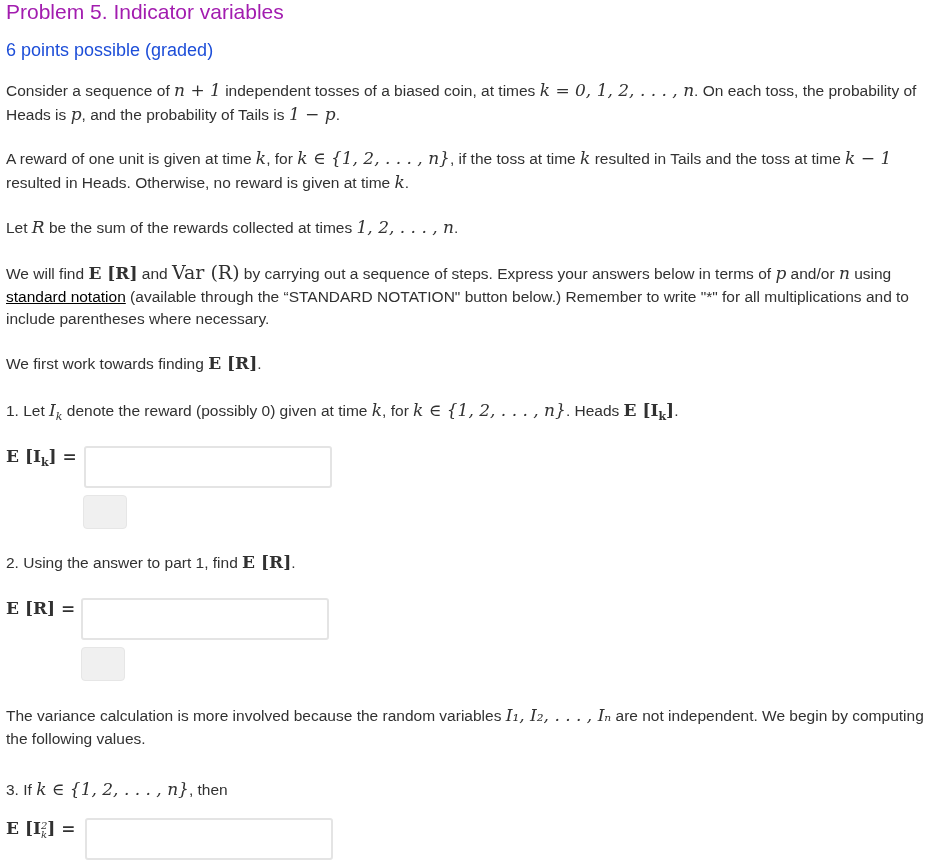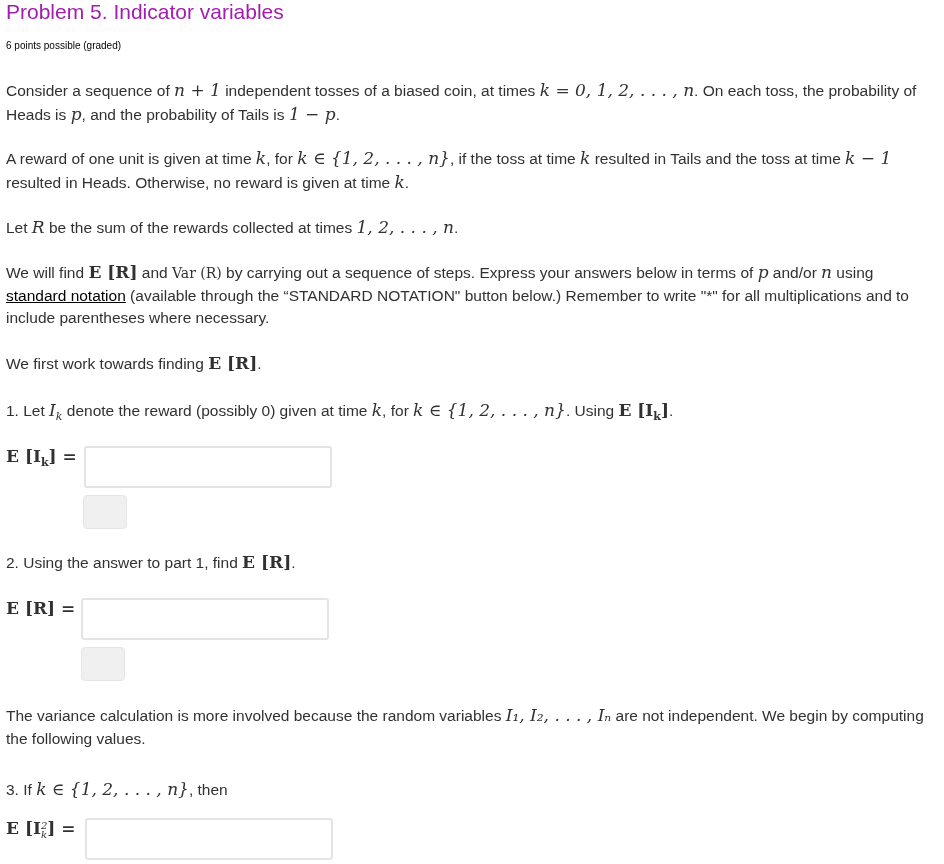--- a/index.html
+++ b/index.html
@@ -3,24 +3,24 @@
   <meta charset="utf-8">
   <style>
     html, body { margin:0; padding:0; background:#ffffff; }
     body {
       width:944px; height:864px; overflow:hidden; position:relative;
       font-family:"Liberation Sans", "DejaVu Sans", sans-serif;
       color:#313131; font-size:15.5px;
     }
     .abs { position:absolute; }
     .title { left:6px; top:0px; font-size:21px; color:#a21caf; font-weight:normal; white-space:nowrap; }
-    .subtitle { left:6px; top:40px; font-size:10px; color:#000000; white-space:nowrap; }
+    .subtitle { left:6px; top:40px; font-size:18px; color:#1d4ed8; white-space:nowrap; }
     .para { left:6px; width:925px; line-height:22.5px; font-size:15.5px; color:#313131; }
     .m { font-family:"DejaVu Serif", "Liberation Serif", serif; font-style:italic; font-size:17px; }
-    .mr { font-family:"DejaVu Serif", "Liberation Serif", serif; font-style:normal; font-size:14px; }
+    .mr { font-family:"DejaVu Serif", "Liberation Serif", serif; font-style:normal; font-size:19px; }
     .mb { font-family:"DejaVu Serif", "Liberation Serif", serif; font-weight:bold; font-size:17px; }
     sub, sup { font-size:11px; }
     .link { color:#000000; text-decoration:underline; cursor:pointer; }
     .lhs { left:6px; white-space:nowrap; font-size:17px; }
     .answer-input {
       position:absolute; width:248px; height:42px; box-sizing:border-box;
       border:2px solid #e4e4e4; border-radius:3px; background:#fff;
       font-size:15px; padding:4px 8px; outline:none;
     }
     .preview-box {
@@ -48,21 +48,21 @@
 
 <div class="abs para" style="top:261px;">
   <span>We will find </span><span class="mb">E [R]</span><span> and </span><span class="mr">Var (R)</span><span> by carrying out a sequence of steps. Express your answers below in terms of </span><span class="m">p</span><span> and/or </span><span class="m">n</span><span> using </span><a class="link">standard notation</a><span> (available through the “STANDARD NOTATION" button below.) Remember to write "*" for all multiplications and to include parentheses where necessary.</span>
 </div>
 
 <div class="abs para" style="top:352px;">
   <span>We first work towards finding </span><span class="mb">E [R]</span><span>.</span>
 </div>
 
 <div class="abs para" style="top:399px;">
-  <span>1. Let </span><span class="m"><span>I</span><sub>k</sub></span><span> denote the reward (possibly 0) given at time </span><span class="m">k</span><span>, for </span><span class="m">k ∈ {1, 2, . . . , n}</span><span>. Using </span><span class="mb"><span>E [I</span><sub>k</sub><span>]</span></span><span>.</span>
+  <span>1. Let </span><span class="m"><span>I</span><sub>k</sub></span><span> denote the reward (possibly 0) given at time </span><span class="m">k</span><span>, for </span><span class="m">k ∈ {1, 2, . . . , n}</span><span>. Heads </span><span class="mb"><span>E [I</span><sub>k</sub><span>]</span></span><span>.</span>
 </div>
 <div class="abs lhs mb" style="top:446px;">
   <span>E [I</span><sub>k</sub><span>] =</span>
 </div>
 <input class="answer-input" style="left: 84px; top: 446px;" value="">
 <div class="preview-box" style="left:83px; top:495px;"></div>
 
 <div class="abs para" style="top:551px;">
   <span>2. Using the answer to part 1, find </span><span class="mb">E [R]</span><span>.</span>
 </div>

